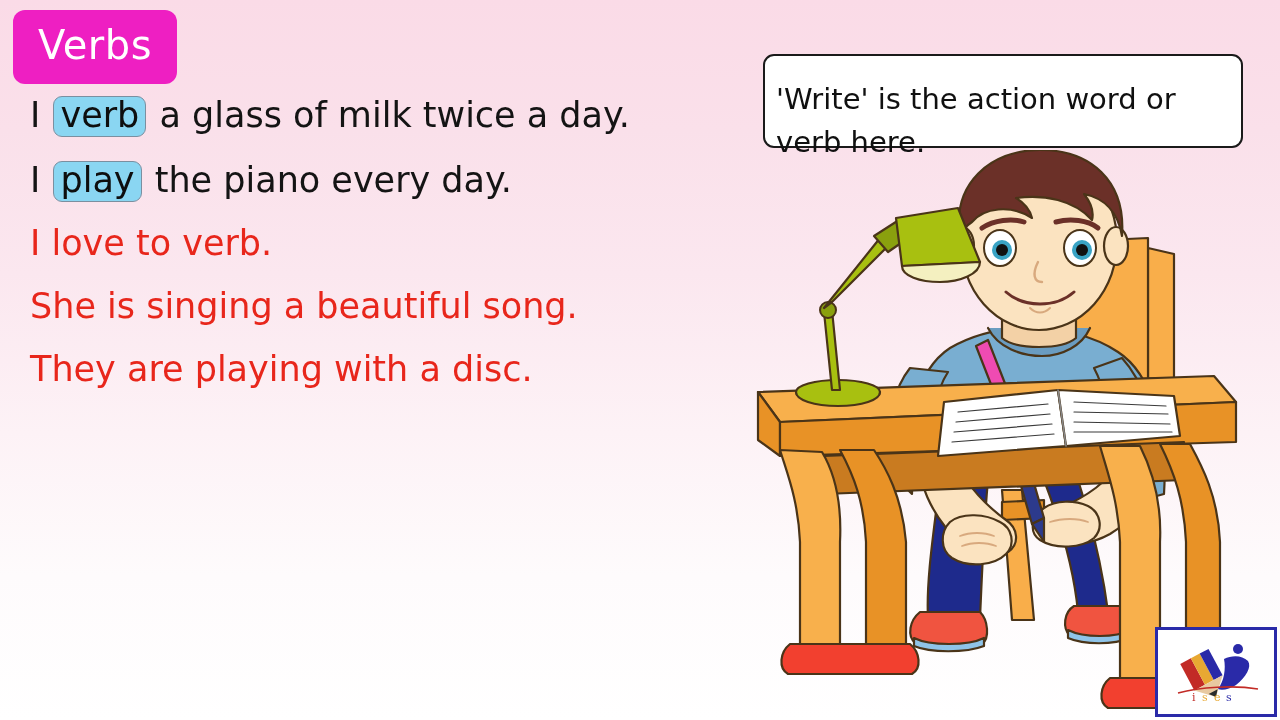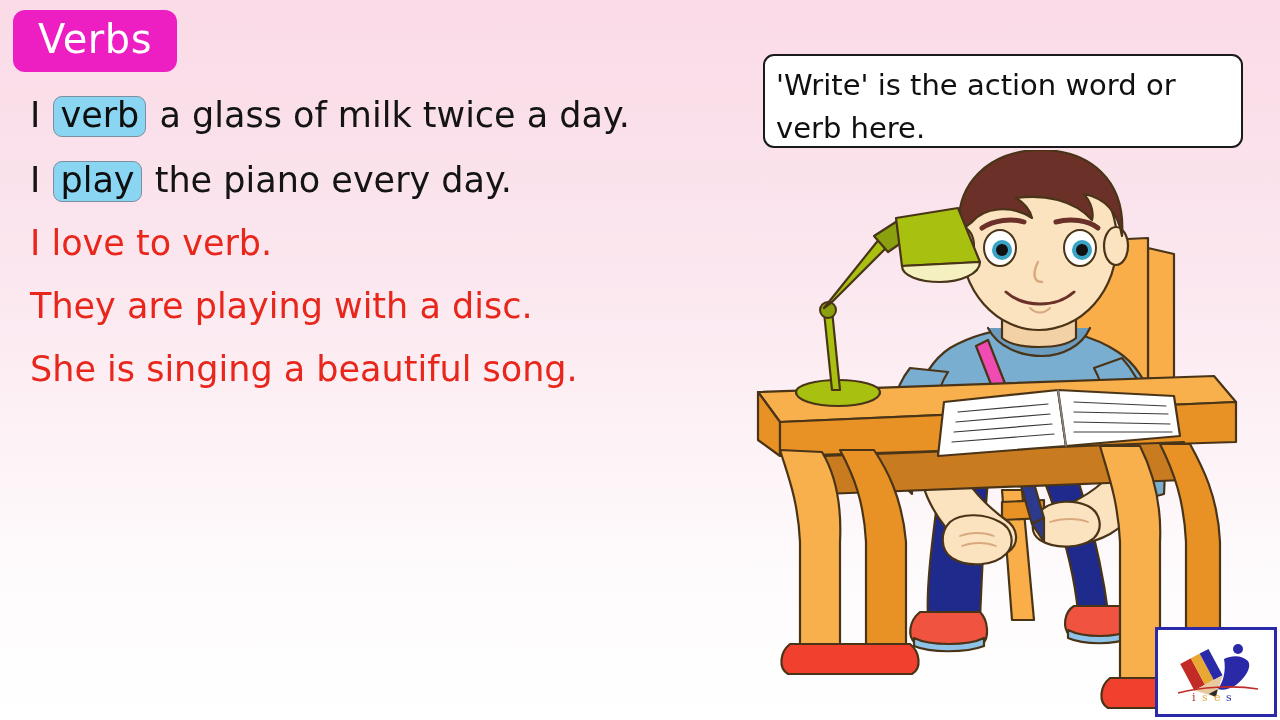--- a/index.html
+++ b/index.html
@@ -11,21 +11,21 @@
   #stage {
     position: relative;
     width: 1280px; height: 720px;
     background: linear-gradient(to bottom, #fadbe7 0%, #fae0ea 18%, #fbe7ef 38%, #fdf2f6 60%, #fefbfc 80%, #ffffff 100%);
     overflow: hidden;
   }
   
   #title-badge {
     position: absolute;
     left: 13px; top: 10px;
-    width: 164px; height: 62px;
+    width: 164px; height: 74px;
     background: #ee1fc2;
     border-radius: 12px;
     display: flex; align-items: center; justify-content: center;
   }
   #title-badge .label {
     color: #ffffff;
     font-size: 40px;
     line-height: 1;
     font-family: "DejaVu Sans", sans-serif;
     letter-spacing: .5px;
@@ -66,20 +66,21 @@
     border: 2.5px solid #1a1a1a;
     border-radius: 11px;
     box-sizing: border-box;
     padding: 8px 10px 0 11px;
   }
   #callout .ctext {
     font-size: 29px;
     line-height: 1.48;
     color: #101010;
     font-family: "DejaVu Sans", sans-serif;
+    margin-top: 14px;
   }
   
   #illustration {
     position: absolute;
     left: 744px; top: 150px;
     width: 536px; height: 570px;
   }
   #illustration svg { display: block; }
   
   #logo-box {
@@ -98,22 +99,22 @@
 <div id="stage">
 
   <div id="title-badge">
     <span class="label">Verbs</span>
   </div>
 
   <div id="sentences">
       <div class="sentence" style="color: rgb(20, 20, 20);"><span class="plain">I </span><span class="verb">verb</span><span class="plain"> a glass of milk twice a day.</span></div>
       <div class="sentence" style="color: rgb(20, 20, 20);"><span class="plain">I </span><span class="verb">play</span><span class="plain"> the piano every day.</span></div>
       <div class="sentence red" style="color: rgb(232, 38, 27);"><span class="plain">I love to verb.</span></div>
+      <div class="sentence red" style="color: rgb(232, 38, 27);"><span class="plain">She is singing a beautiful song.</span></div>
       <div class="sentence red" style="color: rgb(232, 38, 27);"><span class="plain">They are playing with a disc.</span></div>
-      <div class="sentence red" style="color: rgb(232, 38, 27);"><span class="plain">She is singing a beautiful song.</span></div>
     </div>
 
   <div id="callout">
     <div class="ctext">'Write' is the action word or verb here.</div>
   </div>
 
   <div id="illustration">
     <svg width="536" height="570" viewBox="0 0 536 570" xmlns="http://www.w3.org/2000/svg">
       <g stroke="#4a3418" stroke-width="2.2" stroke-linejoin="round" stroke-linecap="round">
 

